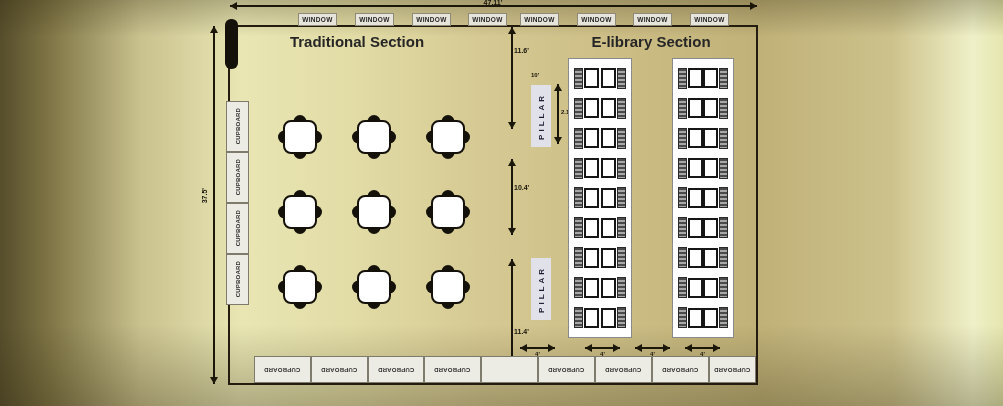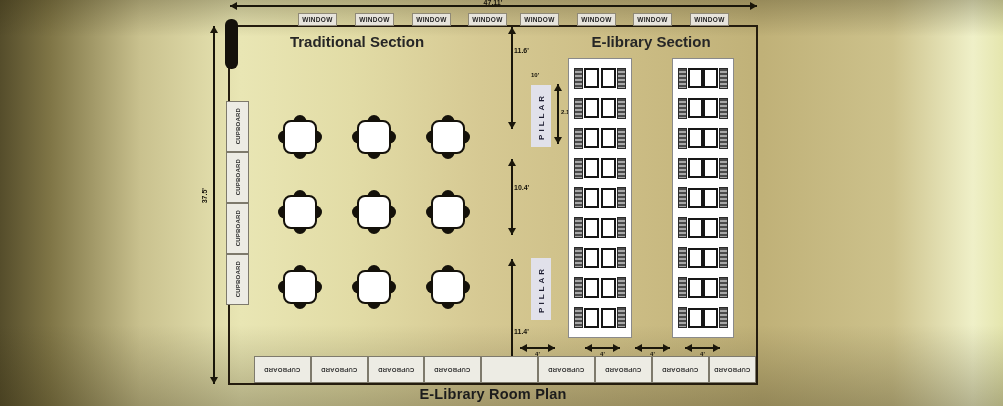--- a/index.html
+++ b/index.html
@@ -409,14 +409,13 @@
         <span>CUPBOARD</span>
       </div>
     <div class="cb-bottom" style="left:422px; width:57px;">
         <span>CUPBOARD</span>
       </div>
     <div class="cb-bottom" style="left:479px; width:47px;">
         <span>CUPBOARD</span>
       </div>
   </div>
 
-  <div class="main-title">E-Library Room Plan</div>
 </div>
 
 </body></html>

